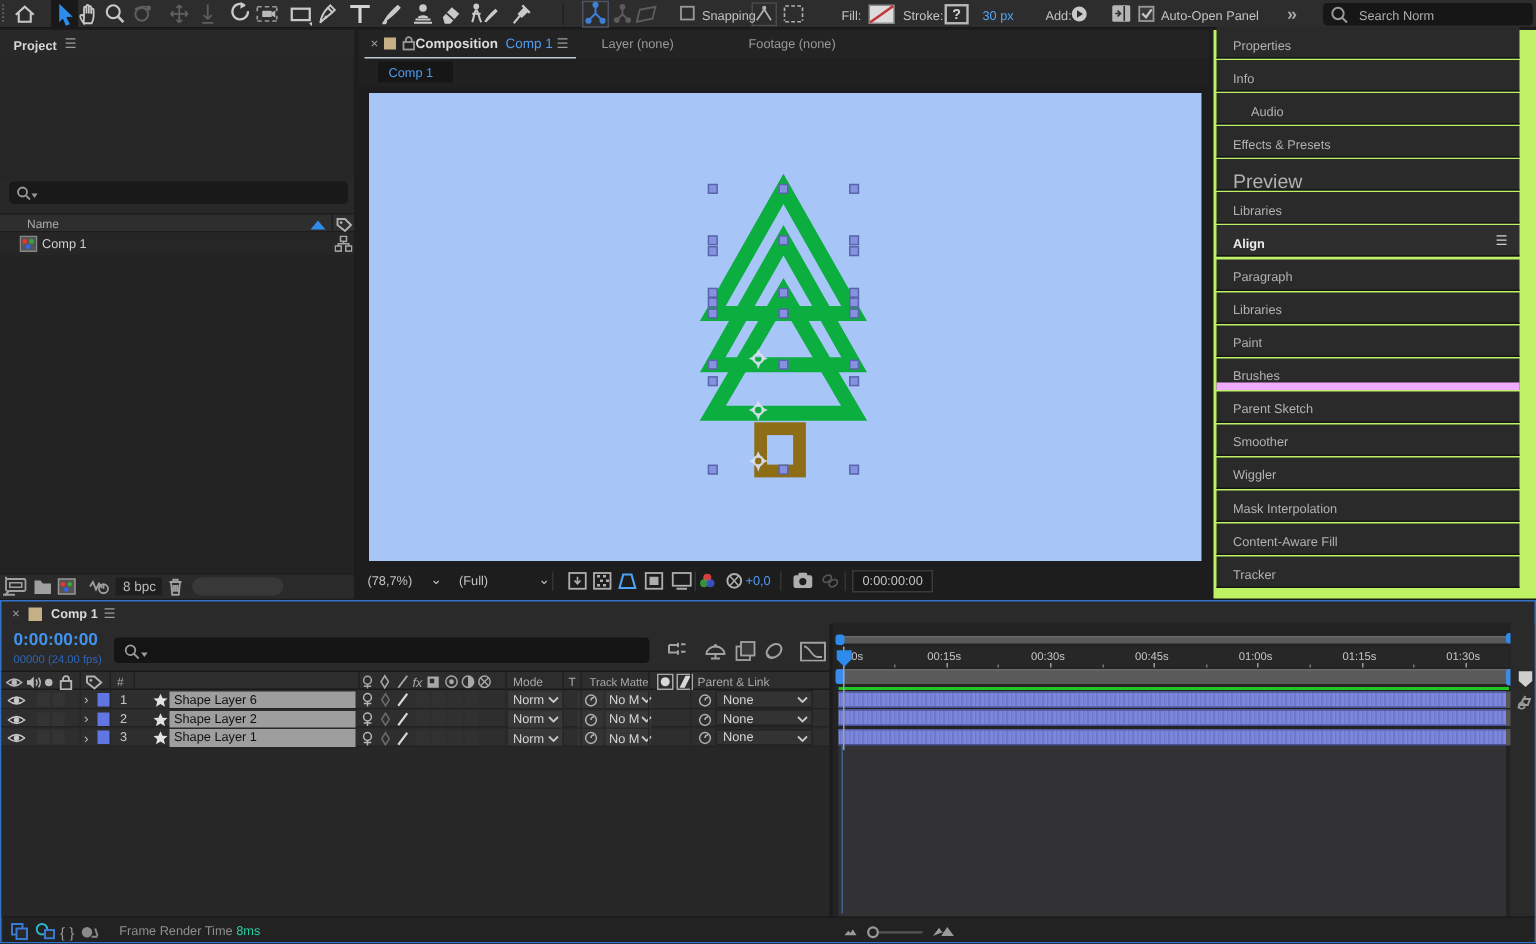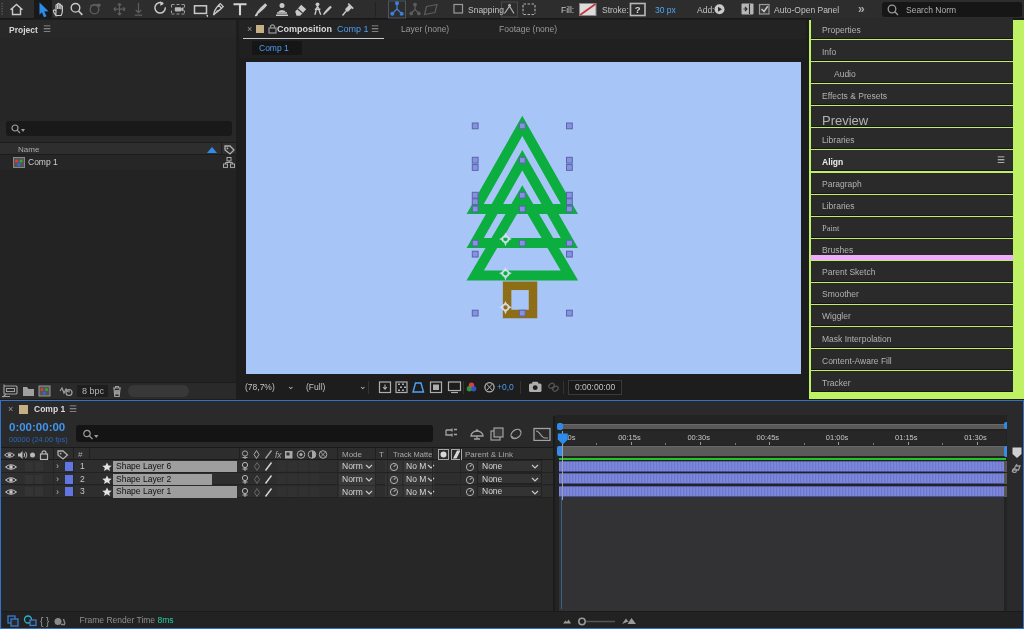--- a/index.html
+++ b/index.html
@@ -296,21 +296,21 @@
         <div class="abs" style="left:2px;top:130.4px;width:202px;height:21.07px;background:#2e2e2e;border-bottom:1px solid #161616;">
           <div class="abs" style="left:11px;top:6.5px;font-size:8.5px;color:#ececec;font-weight:bold;">Align</div>
           <div class="abs" style="left:186px;top:5px;font-size:9px;color:#cfcfcf;">☰</div>
         </div>
         <div class="abs" style="left:2px;top:152.5px;width:202px;height:21.07px;background:#2a2a2a;border-bottom:1px solid #161616;">
           <div class="abs" style="left:11px;top:6.5px;font-size:8.5px;color:#b2b2b2;">Paragraph</div>
         </div>
         <div class="abs" style="left:2px;top:174.6px;width:202px;height:21.07px;background:#2a2a2a;border-bottom:1px solid #161616;">
           <div class="abs" style="left:11px;top:6.5px;font-size:8.5px;color:#b2b2b2;">Libraries</div>
         </div>
-        <div class="abs" style="left:2px;top:196.6px;width:202px;height:21.07px;background:#2a2a2a;border-bottom:1px solid #161616;font-family:Liberation Serif, serif;">
+        <div class="abs" style="left:2px;top:196.6px;width:202px;height:21.07px;background:#2a2a2a;border-bottom:1px solid #161616;">
           <div class="abs" style="left:11px;top:6.5px;font-size:8.5px;color:#b2b2b2;">Paint</div>
         </div>
         <div class="abs" style="left:2px;top:218.7px;width:202px;height:21.07px;background:#2a2a2a;border-bottom:5px solid #f0abfc;">
           <div class="abs" style="left:11px;top:6.5px;font-size:8.5px;color:#b2b2b2;">Brushes</div>
         </div>
         <div class="abs" style="left:2px;top:240.8px;width:202px;height:21.07px;background:#2a2a2a;border-bottom:1px solid #161616;">
           <div class="abs" style="left:11px;top:6.5px;font-size:8.5px;color:#b2b2b2;">Parent Sketch</div>
         </div>
         <div class="abs" style="left:2px;top:262.8px;width:202px;height:21.07px;background:#2a2a2a;border-bottom:1px solid #161616;">
           <div class="abs" style="left:11px;top:6.5px;font-size:8.5px;color:#b2b2b2;">Smoother</div>
@@ -483,21 +483,21 @@
             <circle cx="6" cy="4" r="1.8" fill="#c8c8c8"></circle>
           </svg>
           <div class="abs" style="left:24px;top:1.5px;width:8px;height:9px;background:#343434;"></div>
           <div class="abs" style="left:34px;top:1.5px;width:8px;height:9px;background:#343434;"></div>
           <div class="abs" style="left:55px;top:1px;font-size:9px;color:#bdbdbd;">›</div>
           <div class="abs" style="left:63.5px;top:1.5px;width:9px;height:9px;background:#6276e3;"></div>
           <div class="abs" style="left:79px;top:0.5px;font-size:8.5px;color:#c8c8c8;">2</div>
           <svg class="abs" style="left:101px;top:1.5px" width="10" height="10">
             <path d="M5 0.5 L6.4 3.5 L9.7 3.7 L7.2 5.9 L8 9.1 L5 7.3 L2 9.1 L2.8 5.9 L0.3 3.7 L3.6 3.5 Z" fill="#e2e2e2"></path>
           </svg>
-          <div class="abs" style="left:112px;top:0.5px;width:99px;height:11.4px;background:#9e9e9e;">
+          <div class="abs" style="left:112px;top:0.5px;width:124px;height:11.4px;background:#9e9e9e;">
             <div class="abs" style="left:3px;top:0px;font-size:8.5px;color:#101010;">Shape Layer 2</div>
           </div>
           <svg class="abs" style="left:240px;top:1px" width="34" height="11">
             <g stroke="#b8b8b8" fill="none">
               <circle cx="4" cy="4" r="2.6"></circle>
               <path d="M4 6.6 V10 M1.5 8 h5"></path>
             </g>
             <g stroke="#6a6a6a" fill="none">
               <path d="M16 1.5 L18.5 5.5 L16 9.5 L13.5 5.5 Z"></path>
             </g>

